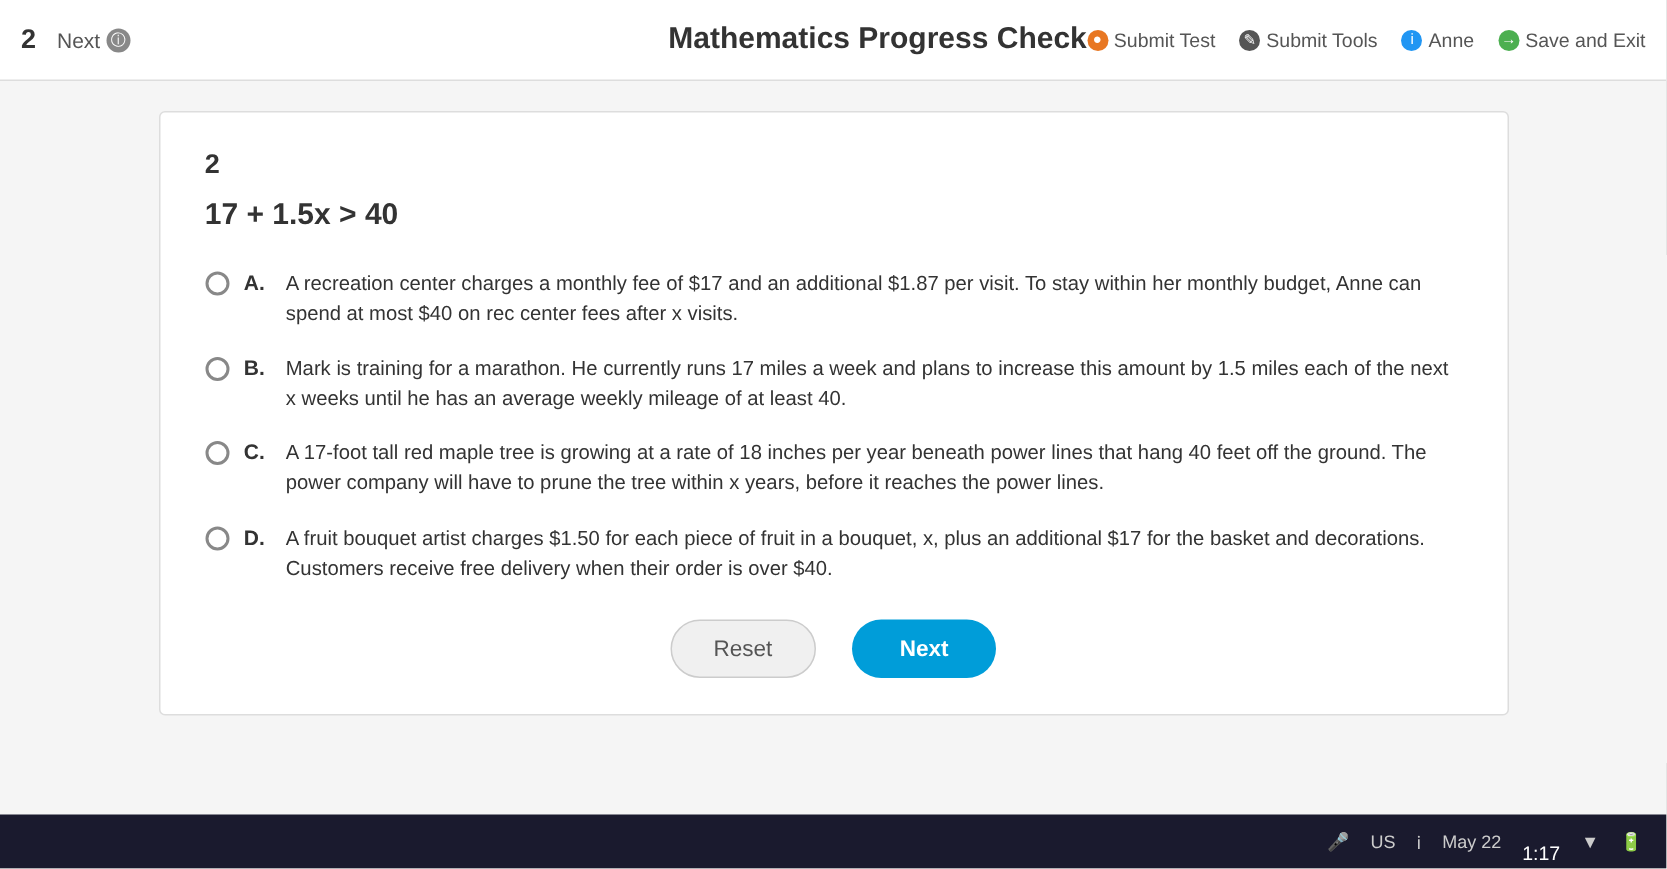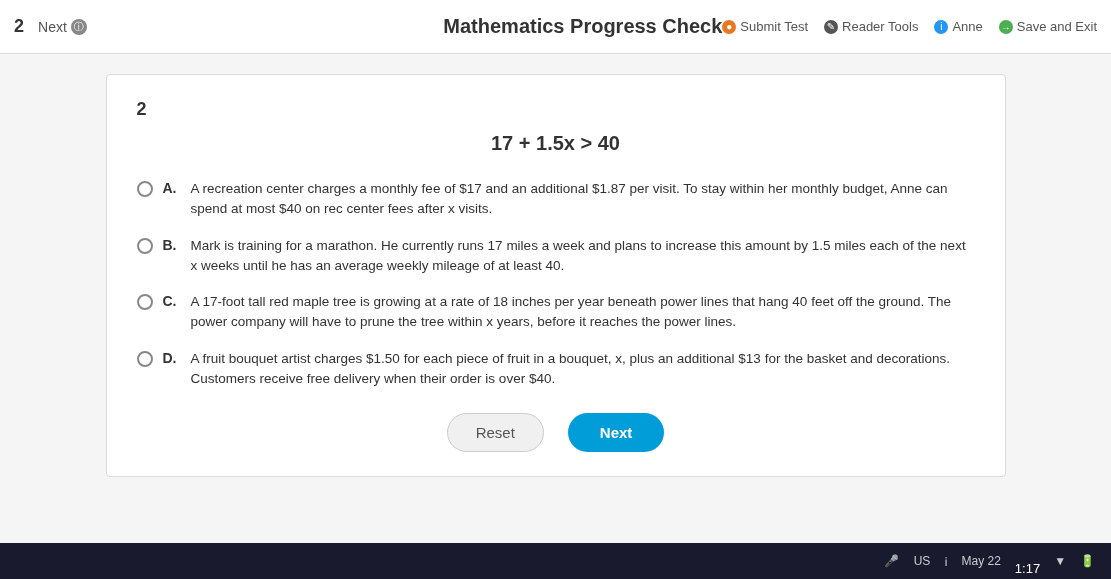--- a/index.html
+++ b/index.html
@@ -127,21 +127,21 @@
       margin-bottom: 12px;
     }
 
     .question-instruction {
       font-size: 15px;
       color: #333;
       margin-bottom: 16px;
     }
 
     .inequality {
-      text-align: center;
+      text-align: left;
       font-size: 20px;
       font-weight: bold;
       color: #333;
       margin-bottom: 24px;
     }
 
     .options {
       display: flex;
       flex-direction: column;
       gap: 16px;
@@ -247,21 +247,21 @@
     </button>
   </div>
   <div class="header-title">Mathematics Progress Check</div>
   <div class="header-right">
     <button class="header-btn">
       <span class="btn-icon submit-icon">●</span>
       <span>Submit Test</span>
     </button>
     <button class="header-btn">
       <span class="btn-icon reader-icon">✎</span>
-      <span>Reader Tools</span>
+      <span>Submit Tools</span>
     </button>
     <button class="header-btn">
       <span class="btn-icon info-icon">i</span>
       <span>Anne</span>
     </button>
     <button class="header-btn">
       <span class="btn-icon save-icon">→</span>
       <span>Save and Exit</span>
     </button>
   </div>
@@ -288,21 +288,21 @@
 
       <div class="option-row">
         <input type="radio" name="answer" class="option-radio" style="">
         <span class="option-letter">C.</span>
         <span class="option-text">A 17-foot tall red maple tree is growing at a rate of 18 inches per year beneath power lines that hang 40 feet off the ground. The power company will have to prune the tree within x years, before it reaches the power lines.</span>
       </div>
 
       <div class="option-row">
         <input type="radio" name="answer" class="option-radio" style="">
         <span class="option-letter">D.</span>
-        <span class="option-text">A fruit bouquet artist charges $1.50 for each piece of fruit in a bouquet, x, plus an additional $13 for the basket and decorations. Customers receive free delivery when their order is over $40.</span>
+        <span class="option-text">A fruit bouquet artist charges $1.50 for each piece of fruit in a bouquet, x, plus an additional $17 for the basket and decorations. Customers receive free delivery when their order is over $40.</span>
       </div>
 
     </div>
 
     <div class="button-row">
       <button class="reset-btn">Reset</button>
       <button class="next-btn">Next</button>
     </div>
   </div>
 </div>

